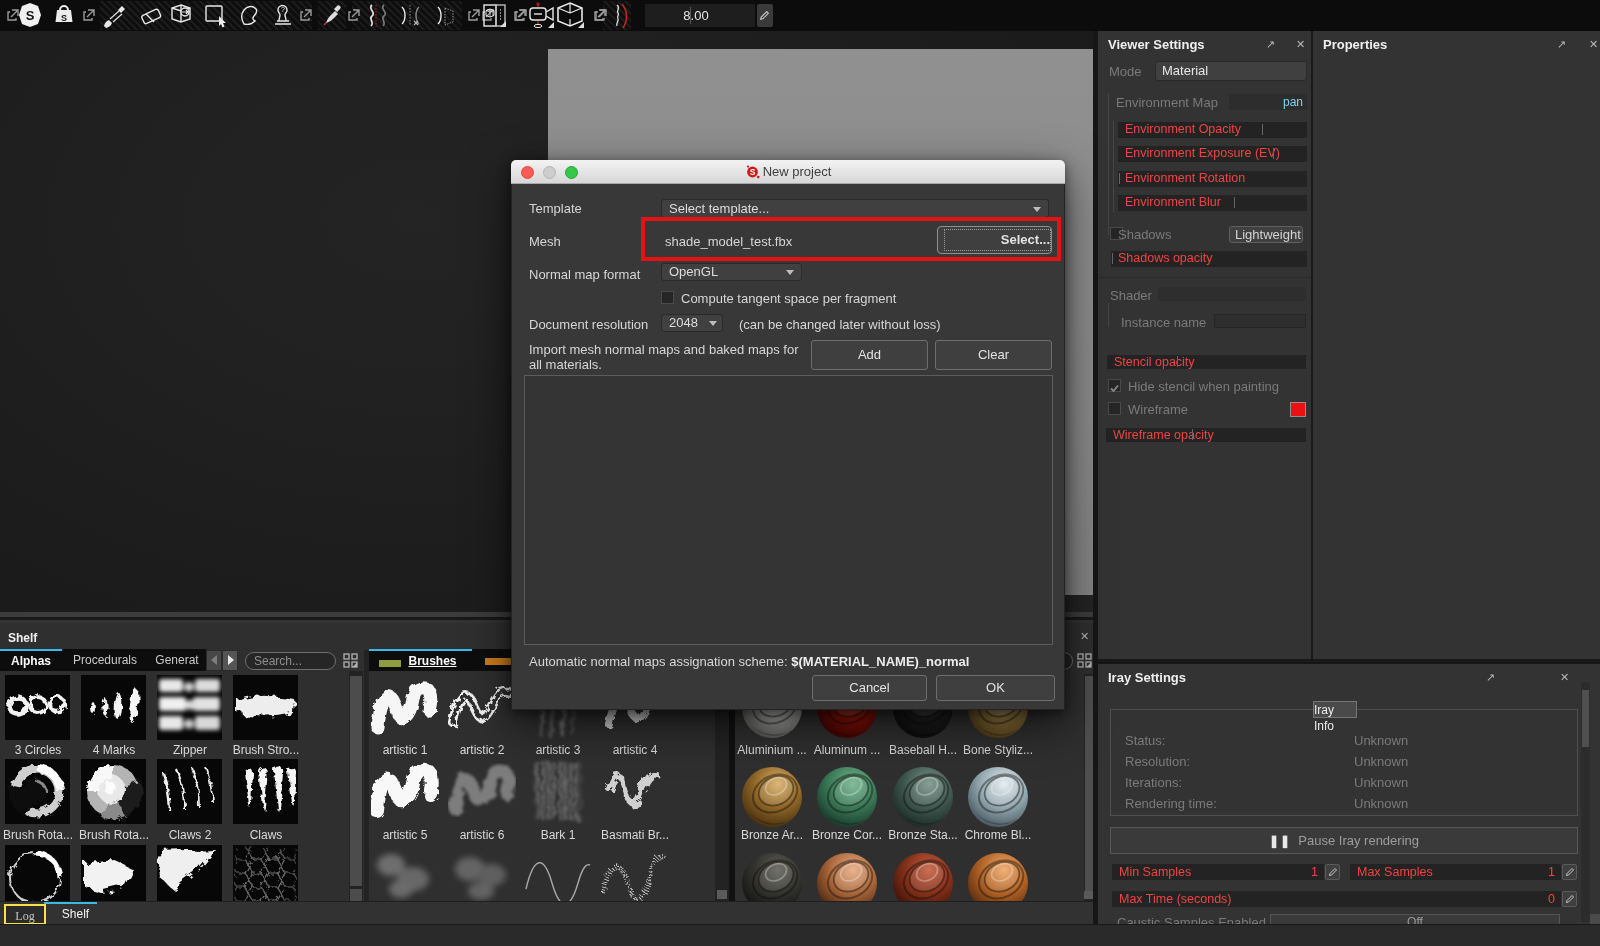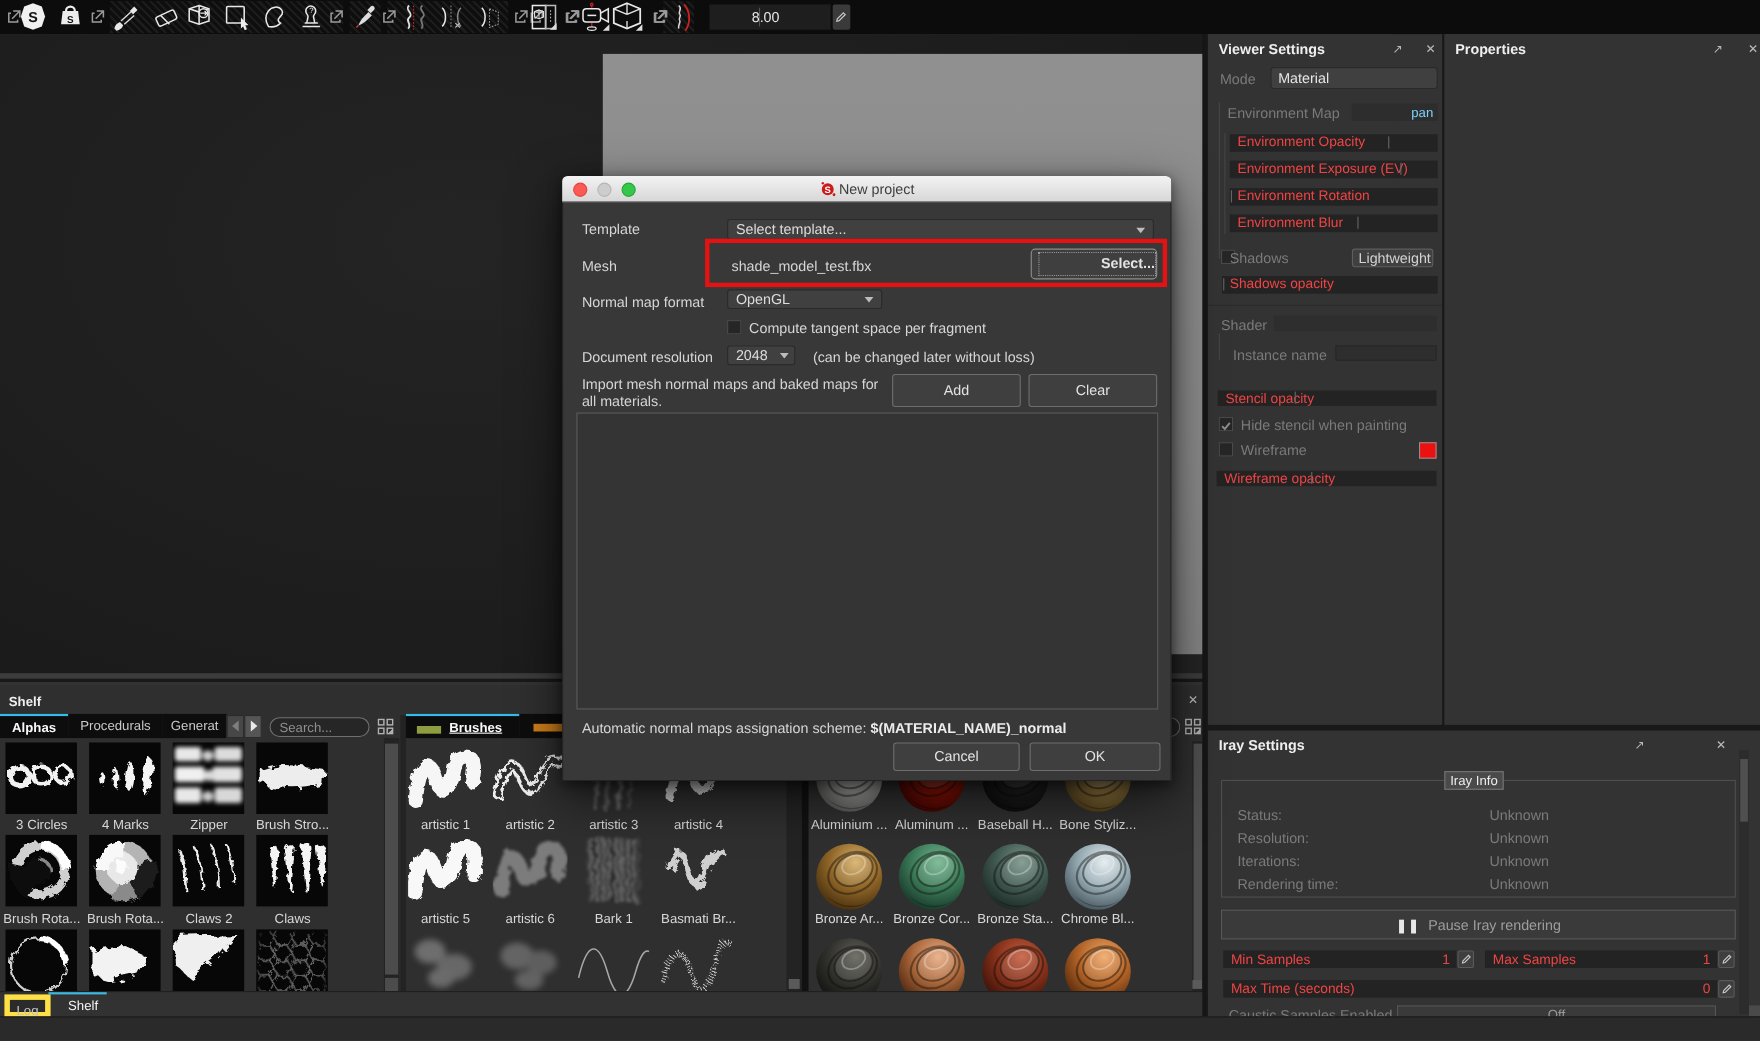--- a/index.html
+++ b/index.html
@@ -665,21 +665,21 @@
   <div id="properties" class="panel" style="left:1313px; top:31px; width:287px; height:628px;">
     <div class="phead">Properties</div>
     <div class="picon" style="left:244px;">↗</div>
     <div class="picon" style="left:276px;">✕</div>
   </div>
   <div id="iray" class="panel" style="left:1098px; top:662px; width:502px; height:263px; overflow:hidden; border-top:2px solid #161616;">
     <div class="phead">Iray Settings</div>
     <div class="picon" style="left:388px;">↗</div>
     <div class="picon" style="left:462px;">✕</div>
     <div style="position:absolute; left:12px; top:45px; width:468px; height:107px; border:1px solid #4f4f4f;"></div>
-    <div style="position:absolute; left:215px; top:37px; width:54px; height:17px; background:#4a4a4a; border:1px solid #757575; color:#ececec; font-size:12px; text-align:center; line-height:16px;">Iray Info</div>
+    <div style="position:absolute; left:215px; top:37px; width:44px; height:17px; background:#4a4a4a; border:1px solid #757575; color:#ececec; font-size:12px; text-align:left; line-height:16px;">Iray Info</div>
     <div class="lbl dim" style="left:27px; top:69px;">Status:</div>
       <div class="lbl dim" style="left:256px; top:69px;">Unknown</div>
     <div class="lbl dim" style="left:27px; top:90px;">Resolution:</div>
       <div class="lbl dim" style="left:256px; top:90px;">Unknown</div>
     <div class="lbl dim" style="left:27px; top:111px;">Iterations:</div>
       <div class="lbl dim" style="left:256px; top:111px;">Unknown</div>
     <div class="lbl dim" style="left:27px; top:132px;">Rendering time:</div>
       <div class="lbl dim" style="left:256px; top:132px;">Unknown</div>
     <div style="position:absolute; left:12px; top:163px; width:468px; height:27px; background:#3a3a3a; border:1px solid #585858; text-align:center; line-height:25px; font-size:13px; color:#9d9d9d;"><span style="color:#e8e8e8; font-weight:bold; font-size:12px; letter-spacing:1px;">❚❚</span>&nbsp;&nbsp;Pause Iray rendering</div>
     <div class="slider" style="left:14px; top:200px; width:212px; height:16px; line-height:16px;">Min Samples<span style="position:absolute; right:6px;">1</span></div>
@@ -694,21 +694,21 @@
     <div style="position:absolute; left:464px; top:227px; width:15px; height:16px; background:#3f3f3f; border:1px solid #5a5a5a; border-radius:2px;"><svg width="10" height="10" viewBox="0 0 10 10" style="margin:2px;">
           <path d="M1.5 8.5 L2 6.5 L7 1.5 L8.5 3 L3.5 8 Z" fill="none" stroke="#c8c8c8" stroke-width="1"></path>
         </svg></div>
     <div class="lbl dim" style="left:19px; top:251px;">Caustic Samples Enabled</div>
     <div style="position:absolute; left:172px; top:250px; width:290px; height:16px; background:#3a3a3a; border:1px solid #555; color:#9a9a9a; font-size:12px; text-align:center; line-height:15px;">Off</div>
     <div style="position:absolute; left:483px; top:18px; width:9px; height:240px; background:#2c2c2c;"></div>
     <div style="position:absolute; left:484px; top:26px; width:7px; height:57px; background:#4f4f4f;"></div>
     <div style="position:absolute; left:492px; top:250px; width:10px; height:10px; background:#4a4a4a;"></div>
   </div>
   <div id="btabs">
-    <div style="position:absolute; left:4px; top:2px; width:42px; height:21px; background:#2b2b2b; border:5px solid #fde047; color:#c4c4c4; font-size:12px; text-align:center; line-height:20px;">Log</div>
+    <div style="position:absolute; left:4px; top:2px; width:42px; height:21px; background:#2b2b2b; border:2px solid #fde047; color:#c4c4c4; font-size:12px; text-align:center; line-height:20px;font-family:Liberation Serif, serif;">Log</div>
     <div style="position:absolute; left:44px; top:0px; width:53px; height:2px; background:#3db9e2;"></div>
     <div style="position:absolute; left:46px; top:2px; width:59px; height:21px; color:#f5f5f5; font-size:12px; text-align:center; line-height:20px;">Shelf</div>
   </div>
   <div class="abs" style="left:1093px; top:31px; width:5px; height:894px; background:#161616;"></div>
   <div class="abs" style="left:1311px; top:31px; width:2px; height:628px; background:#191919;"></div>
   <div class="abs" style="left:1098px; top:659px; width:502px; height:3px; background:#191919;"></div>
   <div id="statusbar"></div>
   <div id="dialog">
     <div id="dtitle">
       <div class="tl" style="left:10px; background:#fc5a54; border:1px solid #e2463f;"></div>

